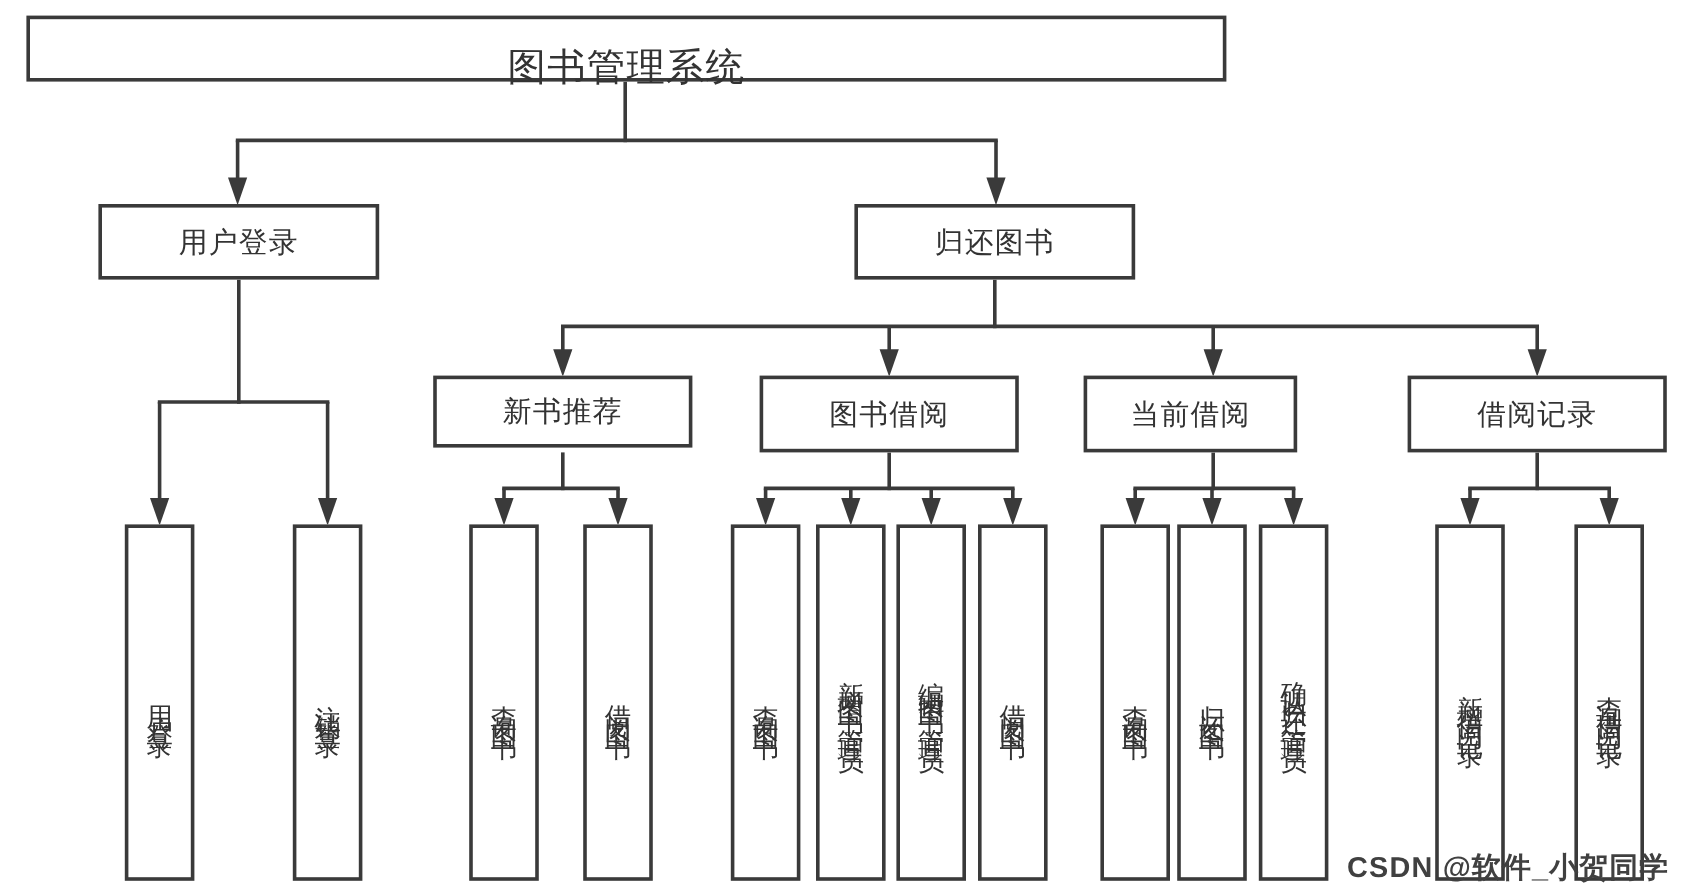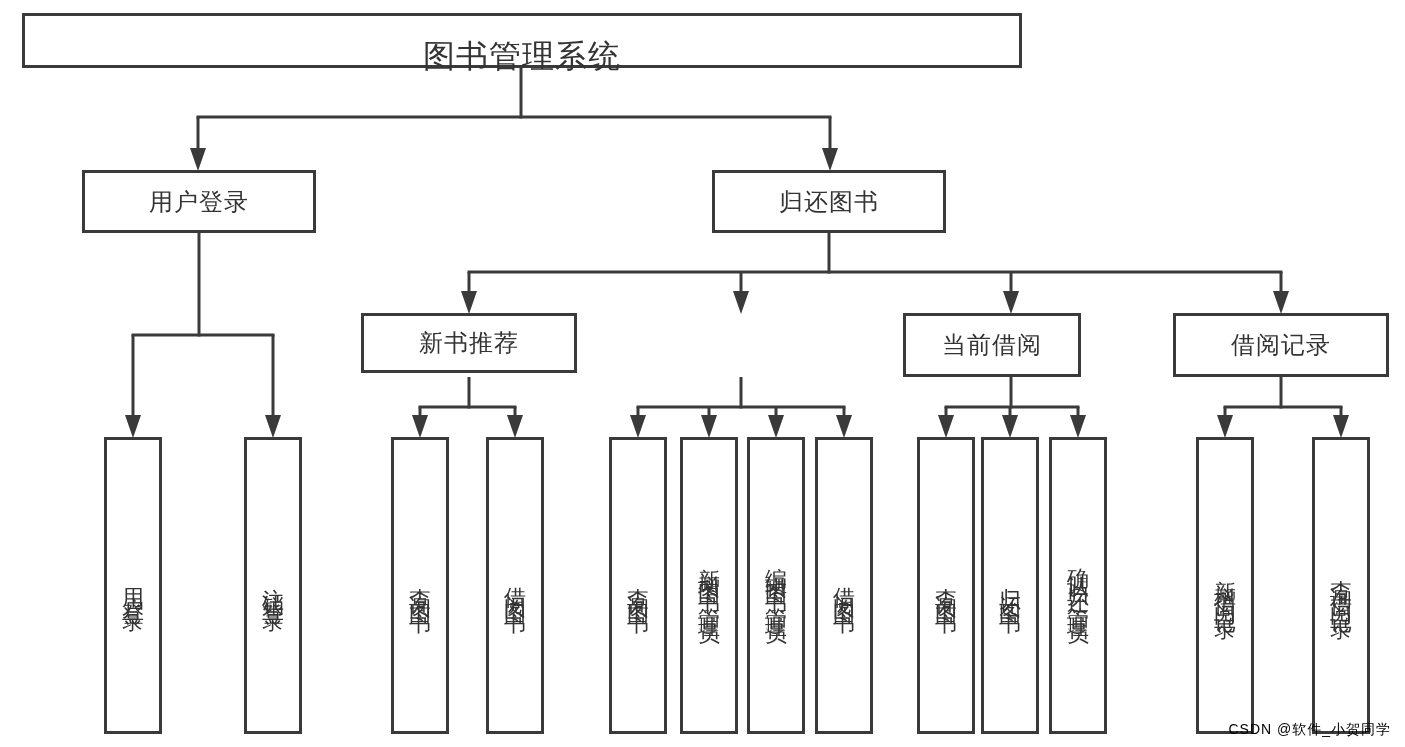--- a/index.html
+++ b/index.html
@@ -24,22 +24,23 @@
   .leaf .v-label{
     writing-mode:vertical-rl;
     text-orientation:mixed;
     font-size:22px;
     line-height:1;
     letter-spacing:8px;
     white-space:nowrap;
   }
   .watermark{
     position:absolute;right:14px;bottom:8px;
-    font-size:14px;color:#000000;letter-spacing:1px;
+    font-size:24px;color:#404040;letter-spacing:1px;
     white-space:nowrap;
+    font-weight:bold;
   }
 </style>
 </head>
 <body>
 
 <div class="canvas">
 
   <svg class="connectors" width="1405" height="747" viewBox="0 0 1405 747">
 
     <line x1="521" y1="68" x2="521" y2="118.5"></line>
@@ -109,20 +110,23 @@
   <div class="box" style="left:82px;top:170px;width:234px;height:63px">
     <span class="h-label">用户登录</span>
   </div>
   <div class="box" style="left:712px;top:170px;width:234px;height:63px">
     <span class="h-label">归还图书</span>
   </div>
 
   <div class="box" style="left:361px;top:313px;width:216px;height:60px">
     <span class="h-label">新书推荐</span>
   </div>
+  <div class="box" style="left:633px;top:313px;width:216px;height:64px">
+    <span class="h-label">图书借阅</span>
+  </div>
   <div class="box" style="left:903px;top:313px;width:178px;height:64px">
     <span class="h-label">当前借阅</span>
   </div>
   <div class="box" style="left:1173px;top:313px;width:216px;height:64px">
     <span class="h-label">借阅记录</span>
   </div>
 
   <div class="box leaf" style="left:104px;top:437px;width:58px;height:297px">
     <span class="v-label">用户登录</span>
   </div>

